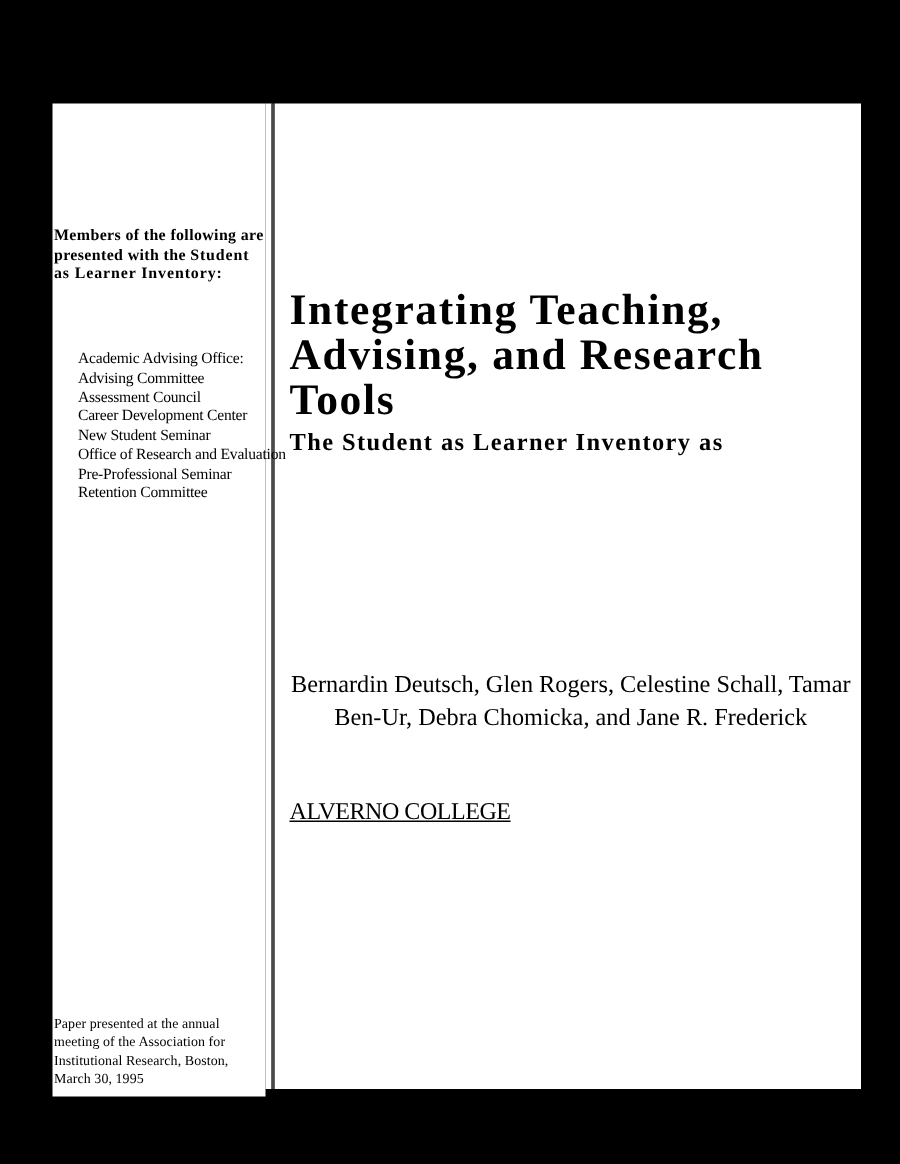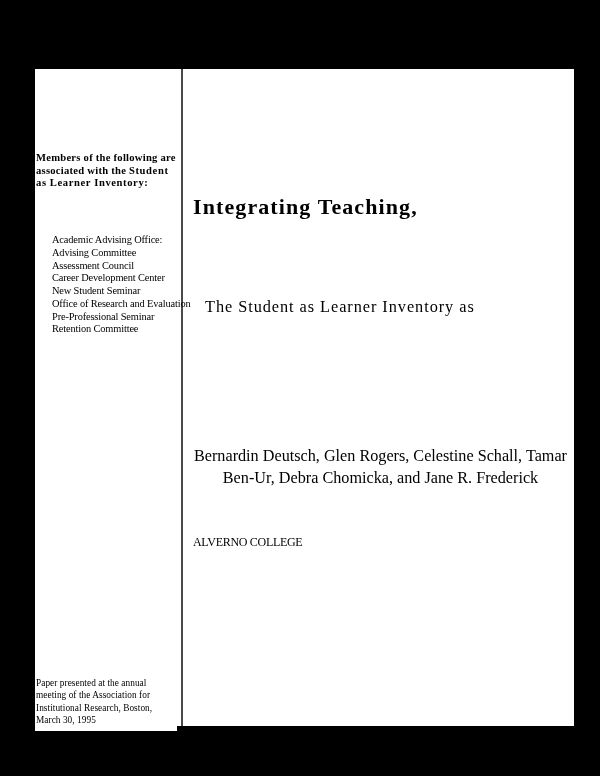--- a/index.html
+++ b/index.html
@@ -83,84 +83,86 @@
       width: 142px;
       font-size: 9.3px;
       line-height: 12.4px;
       letter-spacing: 0.05px;
     }
     .main-title {
       position: absolute;
       left: 193px;
       top: 192px;
       width: 380px;
-      font-size: 22px;
+      font-size: 29px;
       line-height: 30px;
       font-weight: bold;
       letter-spacing: 1.1px;
       margin: 0;
     }
     .subtitle {
       position: absolute;
       left: 193px;
       top: 283px;
       width: 380px;
       font-size: 16.3px;
       line-height: 23.5px;
-      font-weight: normal;
+      font-weight: bold;
       letter-spacing: 0.95px;
-      margin: 12px;
+      margin: 0;
     }
     .authors {
       position: absolute;
       left: 193px;
       top: 445px;
       width: 375px;
       font-size: 16.2px;
       line-height: 22px;
       letter-spacing: 0px;
       text-align: center;
     }
     .institution {
       position: absolute;
       left: 193px;
       top: 531px;
       width: 375px;
-      font-size: 12px;
+      font-size: 16px;
       line-height: 22px;
       letter-spacing: -0.3px;
+      text-decoration: underline;
     }
   </style>
 </head>
 <body>
 
 <div class="left-block"></div>
 <div class="gap-fill"></div>
 <div class="right-block"></div>
 <div class="divider"></div>
 
 <div class="sidebar-heading">
-  <span>Members of the following are associated with the </span><span class="it">Student as Learner Inventory:</span>
+  <span>Members of the following are presented with the </span><span class="it">Student as Learner Inventory:</span>
 </div>
 
 <ul class="sidebar-list">
   <li>Academic Advising Office:</li>
   <li>Advising Committee</li>
   <li>Assessment Council</li>
   <li>Career Development Center</li>
   <li>New Student Seminar</li>
   <li>Office of Research and Evaluation</li>
   <li>Pre-Professional Seminar</li>
   <li>Retention Committee</li>
 </ul>
 
 <div class="footer-note">Paper presented at the annual meeting of the Association for Institutional Research, Boston, March 30, 1995</div>
 
 <h1 class="main-title">
   <span>Integrating Teaching,</span><br>
+  <span>Advising, and Research Tools</span>
 </h1>
 
 <h2 class="subtitle">
   <span>The Student as Learner Inventory as</span><br>
 </h2>
 
 <div class="authors">Bernardin Deutsch, Glen Rogers, Celestine Schall, Tamar Ben-Ur, Debra Chomicka, and Jane R. Frederick</div>
 
 <div class="institution">ALVERNO COLLEGE</div>
 

